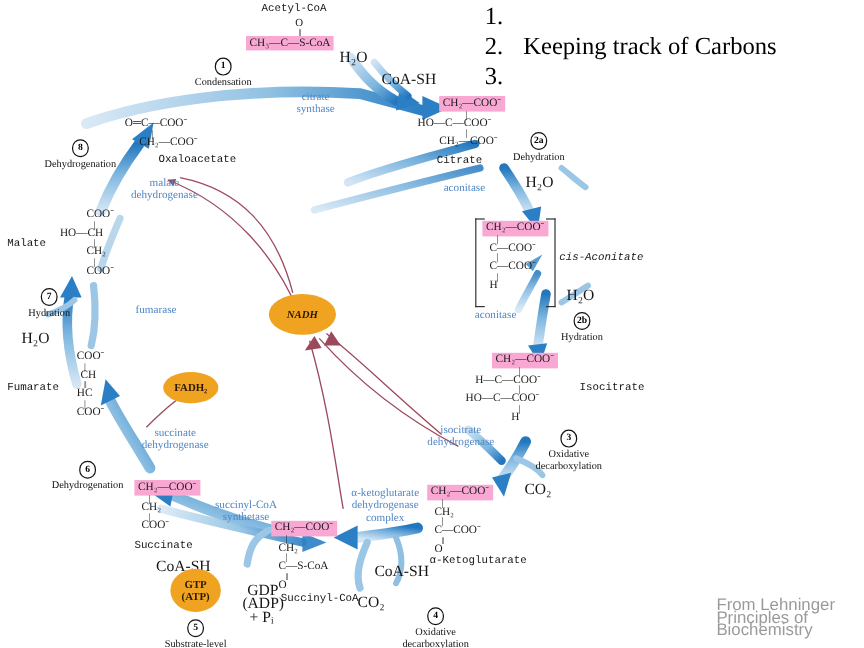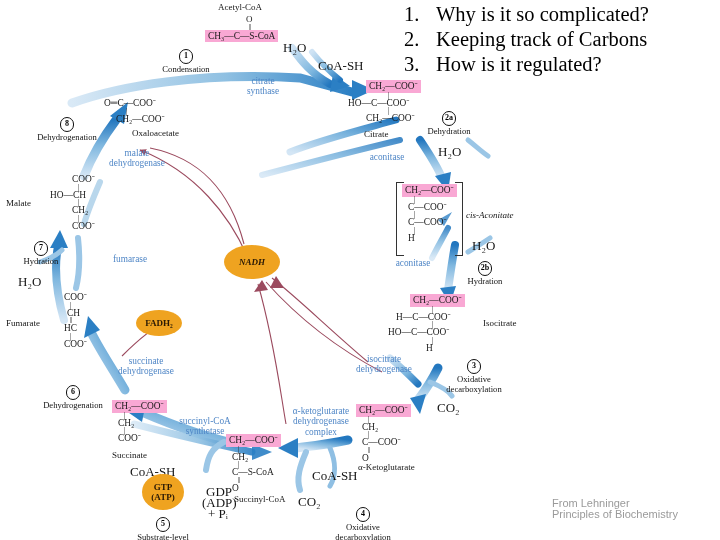--- a/index.html
+++ b/index.html
@@ -11,28 +11,28 @@
   #stage{position:absolute;left:0;top:0;width:720px;height:540px;}
   svg.layer{position:absolute;left:0;top:0;width:720px;height:540px;pointer-events:none;}
 
   
   .qlist{position:absolute;left:404px;top:2px;width:312px;}
   .qrow{display:flex;align-items:baseline;font-size:20.5px;line-height:25px;color:#000;}
   .qnum{width:32px;flex:0 0 32px;}
   .qtxt{white-space:nowrap;}
 
   
-  .attrib{position:absolute;left:552px;top:498px;font-family:"Liberation Sans",sans-serif;
-          font-size:11px;line-height:10.5px;color:#9a9a9a;}
+  .attrib{position:absolute;left:597px;top:498px;font-family:"Liberation Sans",sans-serif;
+          font-size:14px;line-height:10.5px;color:#9a9a9a;}
 
   
   .struct{position:absolute;font-size:9.4px;line-height:10.6px;color:#1a1a1a;white-space:nowrap;}
   .struct .hl{background:#f9a8d4;padding:1px 3px 1px 3px;display:inline-block;}
   .struct .bondv{display:block;text-align:center;font-size:8px;line-height:5px;color:#222;}
-  .cname{position:absolute;font-size:9px;color:#151515;white-space:nowrap;}
+  .cname{position:absolute;font-size:9px;color:#151515;white-space:nowrap;font-family:Liberation Mono, monospace;}
   .cname.ital{font-style:italic;}
 
   
   .step{position:absolute;text-align:center;white-space:nowrap;}
   .badge{display:inline-block;width:12.5px;height:12.5px;line-height:12.2px;border:1.1px solid #111;
          border-radius:50%;font-size:8px;font-weight:bold;text-align:center;color:#000;background:#fff;}
   .steplab{font-size:8.6px;line-height:9.6px;color:#111;margin-top:1px;}
 
   
   .enz{position:absolute;color:#4f86c6;font-size:9.3px;line-height:10.4px;text-align:center;white-space:nowrap;}
@@ -150,29 +150,27 @@
     <path d="M276,276 L270,288 L284,288 Z" fill="#9b4a5e"></path>
 
     <path d="M122,356 C140,338 156,326 166,322" fill="none" stroke="#9b4a5e" stroke-width="1.1" marker-end="url(#mArrowMaroon)"></path>
 
     <path d="M150,148 C200,158 230,190 244,244" fill="none" stroke="#9b4a5e" stroke-width="1.1"></path>
   </svg>
 
   <div class="qlist">
     <div class="qrow">
       <span class="qnum">1.</span>
-      <span class="qtxt">Why is it so complicated?</span>
     </div>
     <div class="qrow">
       <span class="qnum">2.</span>
       <span class="qtxt">Keeping track of Carbons</span>
     </div>
     <div class="qrow">
       <span class="qnum">3.</span>
-      <span class="qtxt">How is it regulated?</span>
     </div>
   </div>
 
   <div class="cname" style="left:218px;top:2px;">Acetyl-CoA</div>
   <div class="struct" style="left:205px;top:14px;">
     <span style="display:block;margin-left:41px;font-size:9px;">O</span>
     <span class="bondv" style="margin-left:44px;text-align:left;">‖</span>
     <span class="hl">CH₃—C—S-CoA</span>
   </div>
 

